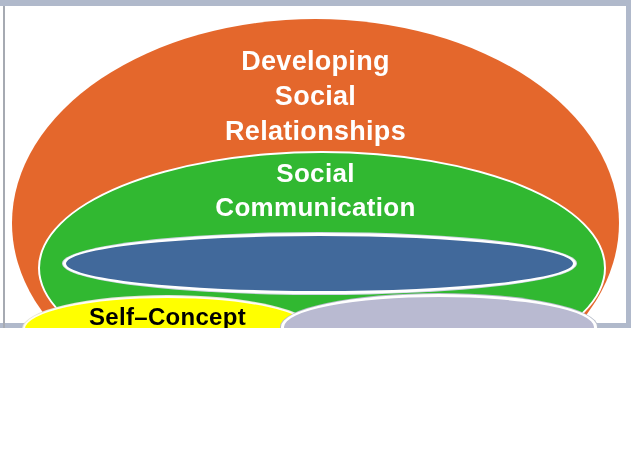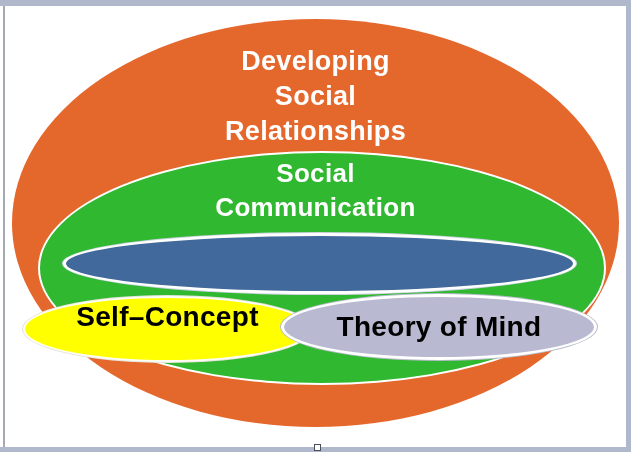--- a/index.html
+++ b/index.html
@@ -3,21 +3,21 @@
 <meta charset="utf-8">
 <style>
   html, body { margin: 0; padding: 0; }
   body {
     font-family: "Liberation Sans", sans-serif;
     background: #ffffff;
   }
   .canvas {
     position: relative;
     width: 631px;
-    height: 452px;
+    height: 328px;
     background: #ffffff;
     overflow: hidden;
   }
   
   .frame-top    { position: absolute; left: 0; top: 0; width: 631px; height: 6px; }
   .frame-right  { position: absolute; right: 0; top: 0; width: 5px; height: 452px; }
   .frame-bottom { position: absolute; left: 0; bottom: 0; width: 631px; height: 5px; }
   .frame-left   { position: absolute; left: 3px; top: 6px; width: 2px; height: 441px; }
 
   .ellipse {
@@ -71,21 +71,21 @@
   }
   .lbl-box {
     display: flex; align-items: center; justify-content: center;
   }
   .lbl-pragmatic {
     left: 63px; top: 233px; width: 513px; height: 61px;
     font-size: 27px;
   }
   .lbl-self {
     left: 23px; top: 284px; width: 289px; height: 66px;
-    font-size: 28px;
+    font-size: 24px;
   }
   .lbl-theory {
     left: 281px; top: 294px; width: 316px; height: 66px;
     font-size: 28px;
   }
 
   .resize-handle {
     position: absolute;
     left: 314px; top: 444px;
     width: 7px; height: 7px;
@@ -113,21 +113,20 @@
   <div class="label lbl-title" style="color: rgb(255, 255, 255);">Developing
 Social
 Relationships</div>
 
   <div class="label lbl-socialcomm" style="color: rgb(255, 255, 255);">Social
 Communication</div>
 
 
   <div class="label lbl-box lbl-self" style="color: rgb(0, 0, 0);">Self–Concept</div>
 
-  <div class="label lbl-box lbl-theory" style="color: rgb(0, 0, 0);">Theory of Mind</div>
 
   <div class="frame-top" style="background: rgb(176, 185, 203);"></div>
   <div class="frame-right" style="background: rgb(176, 185, 203);"></div>
   <div class="frame-bottom" style="background: rgb(176, 185, 203);"></div>
   <div class="frame-left" style="background: rgb(166, 170, 178);"></div>
 
   <div class="resize-handle"></div>
 
 </div>
 

